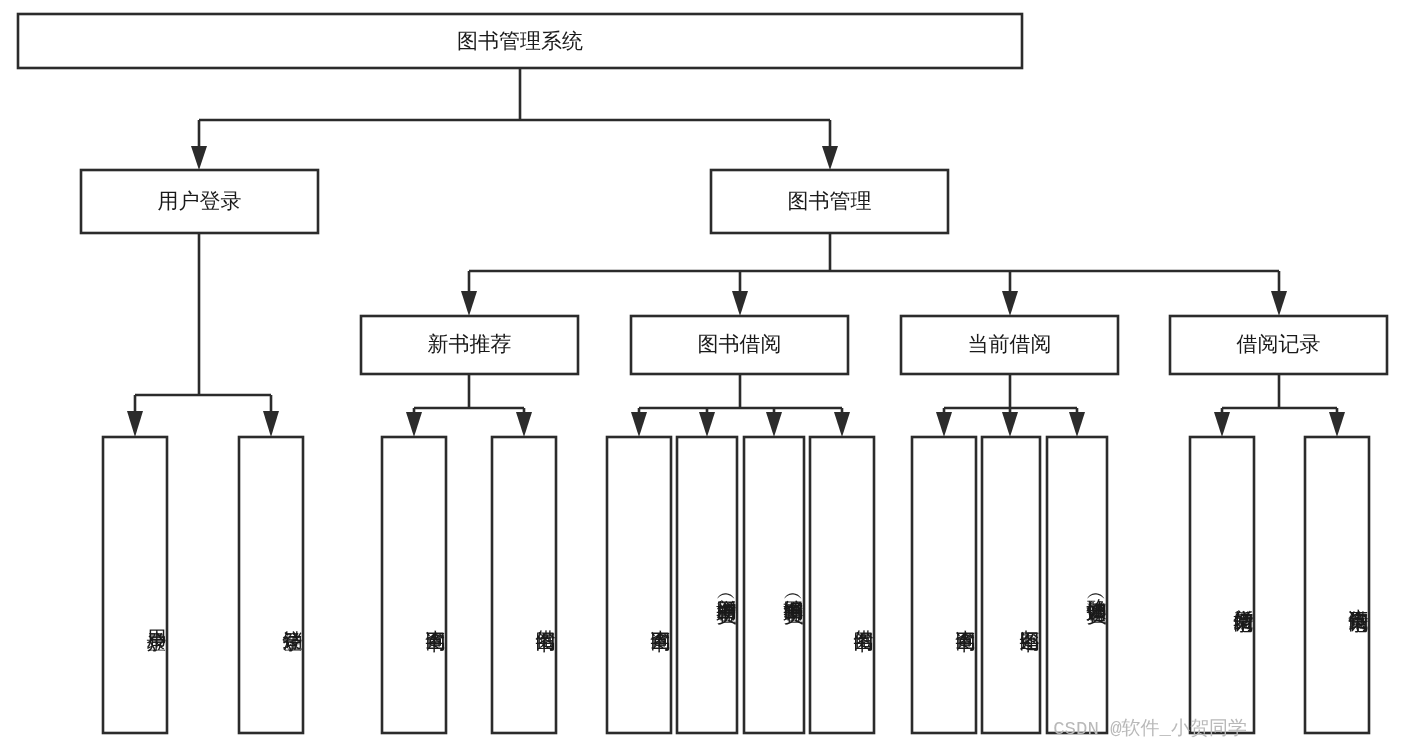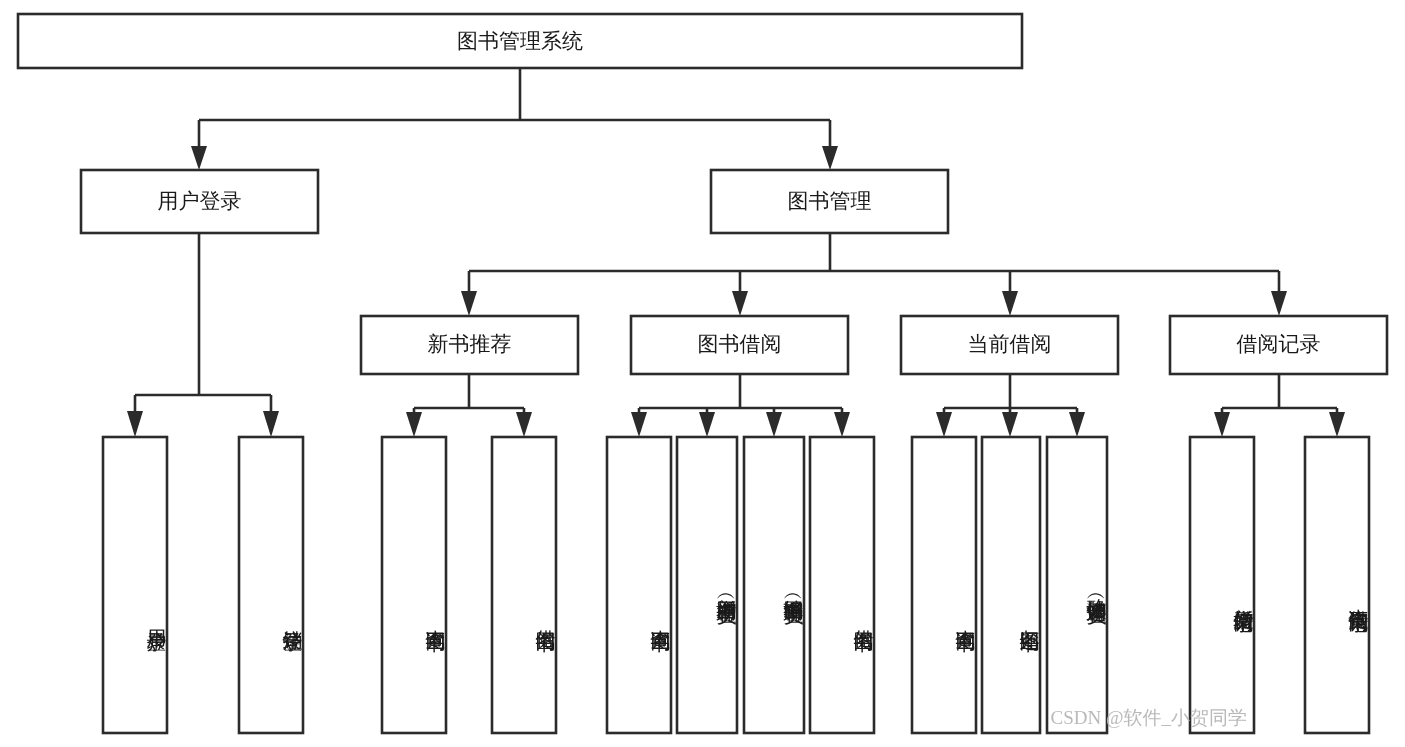--- a/index.html
+++ b/index.html
@@ -67,22 +67,22 @@
     letter-spacing: 1px;
     display: flex;
     align-items: flex-start;
     justify-content: center;
     white-space: nowrap;
     pointer-events: none;
   }
   .watermark {
     position: absolute;
     right: 10px;
-    bottom: 16px;
-    font-family: Liberation Serif, serif;
+    bottom: 6px;
+    font-family: Liberation Mono, monospace;
     font-size: 19px;
     color: #b9b9b9;
     white-space: nowrap;
     user-select: none;
   }
 </style>
 </head>
 <body>
 
 <div id="diagram-root">

